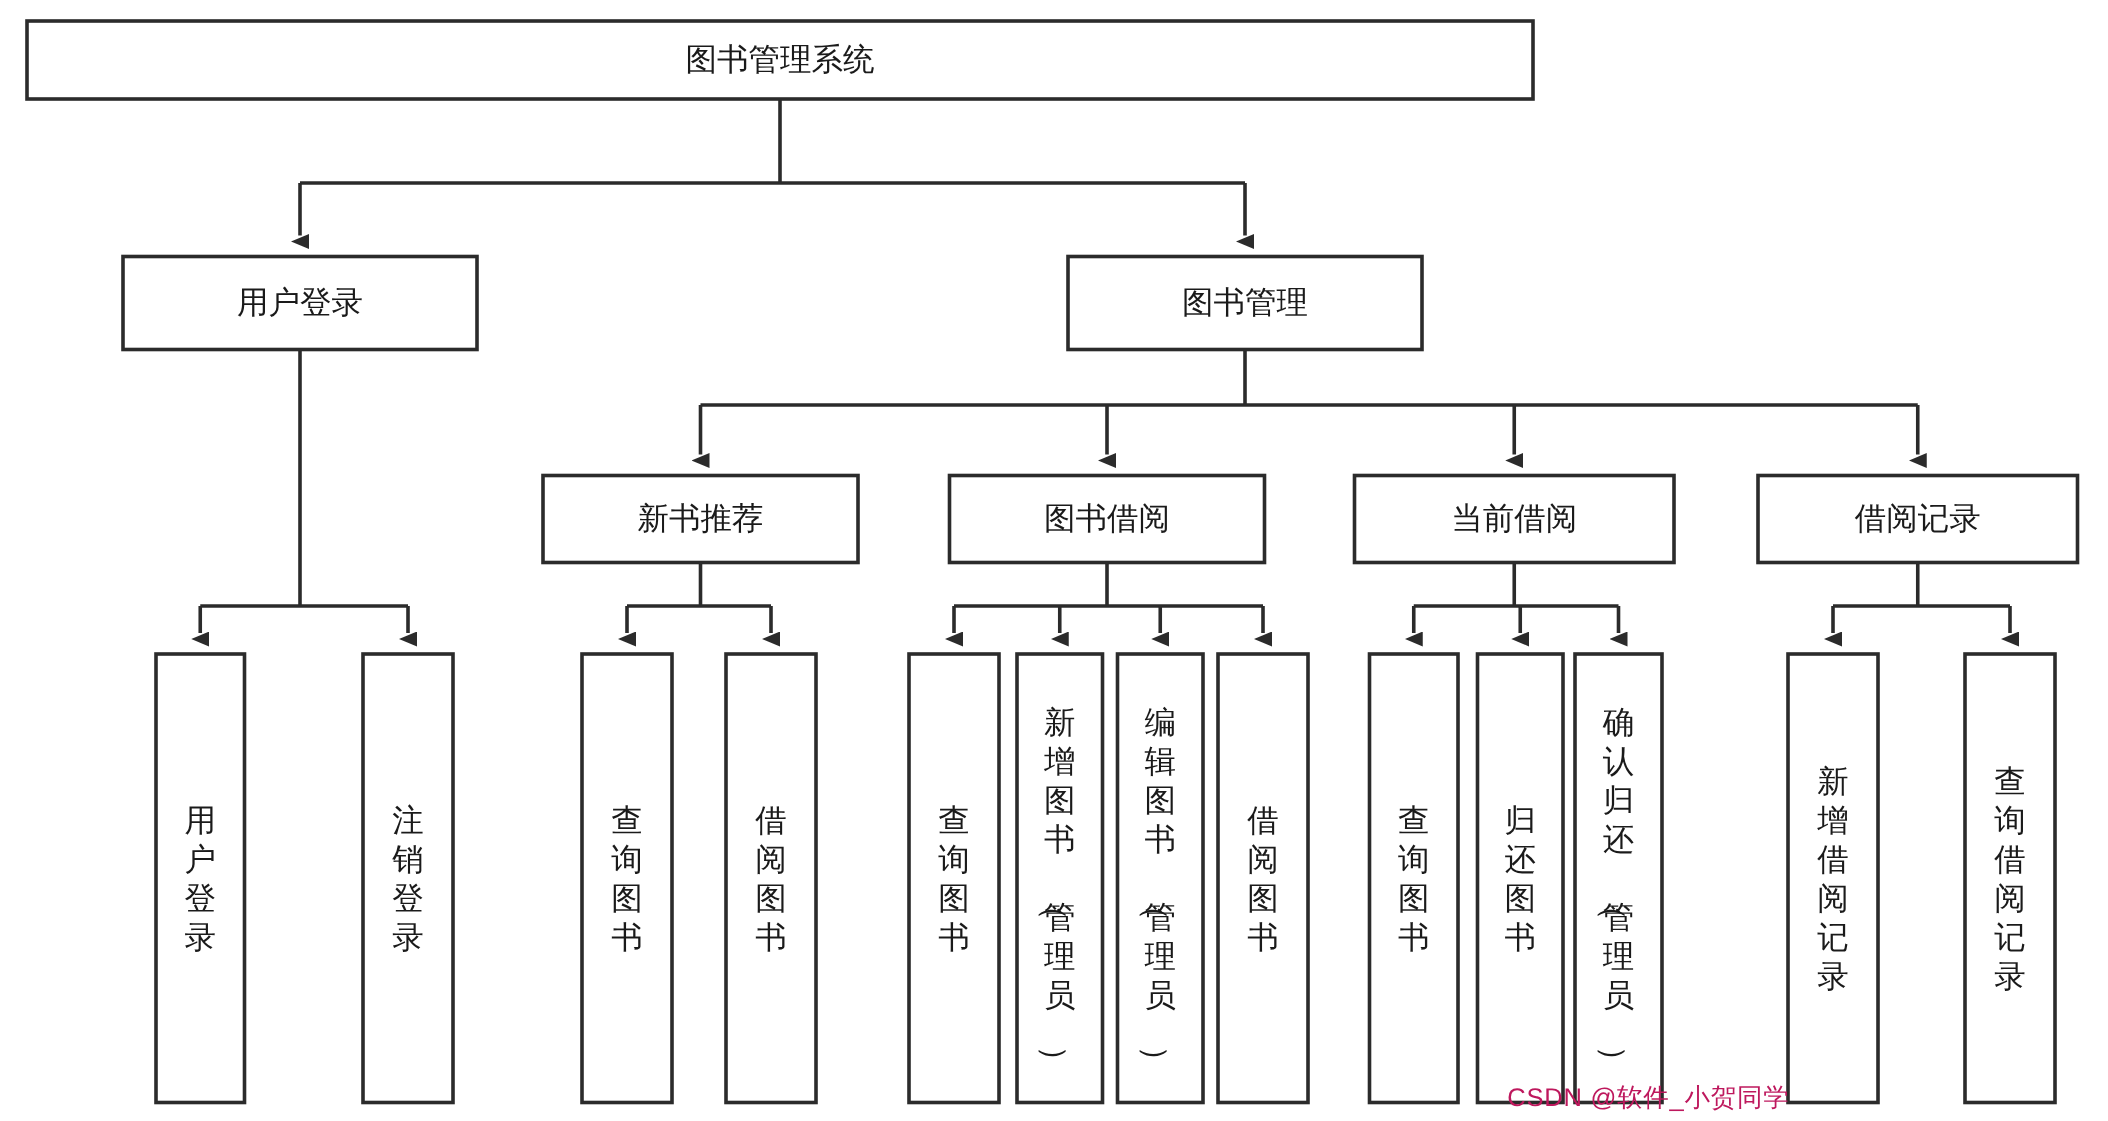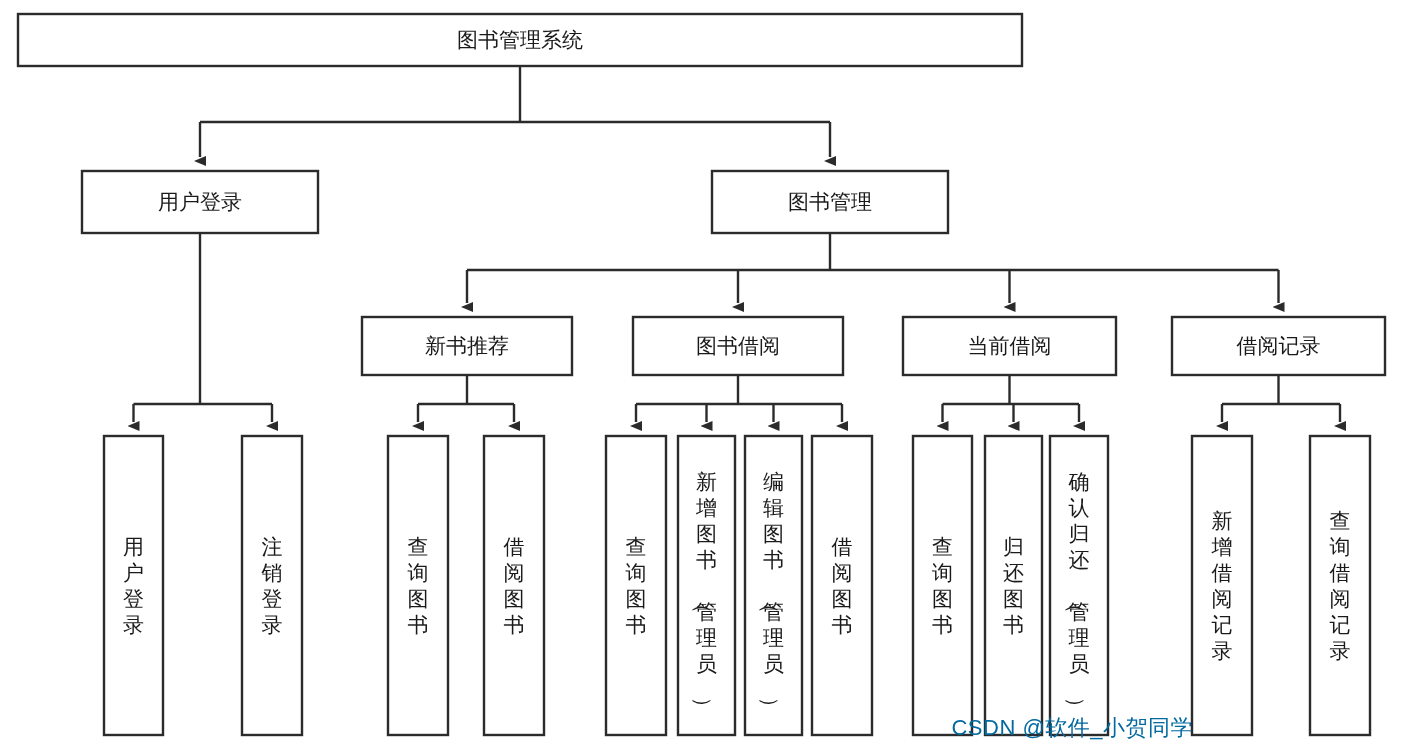--- a/index.html
+++ b/index.html
@@ -47,22 +47,22 @@
     font-family: "Liberation Sans", "DejaVu Sans", sans-serif;
     font-size: 21px;
     fill: #1a1a1a;
     text-anchor: middle;
   }
   .watermark {
     position: absolute;
     right: 8px;
     bottom: 4px;
     font-family: "Liberation Sans", "DejaVu Sans", sans-serif;
-    font-size: 22px;
-    color: #0369a1;
+    font-size: 17px;
+    color: #be185d;
     white-space: nowrap;
     letter-spacing: 0.5px;
   }
 </style>
 </head>
 <body>
 
 <div id="diagram-root">
   <svg class="diagram-canvas" viewBox="0 0 1405 747">
     <defs>

